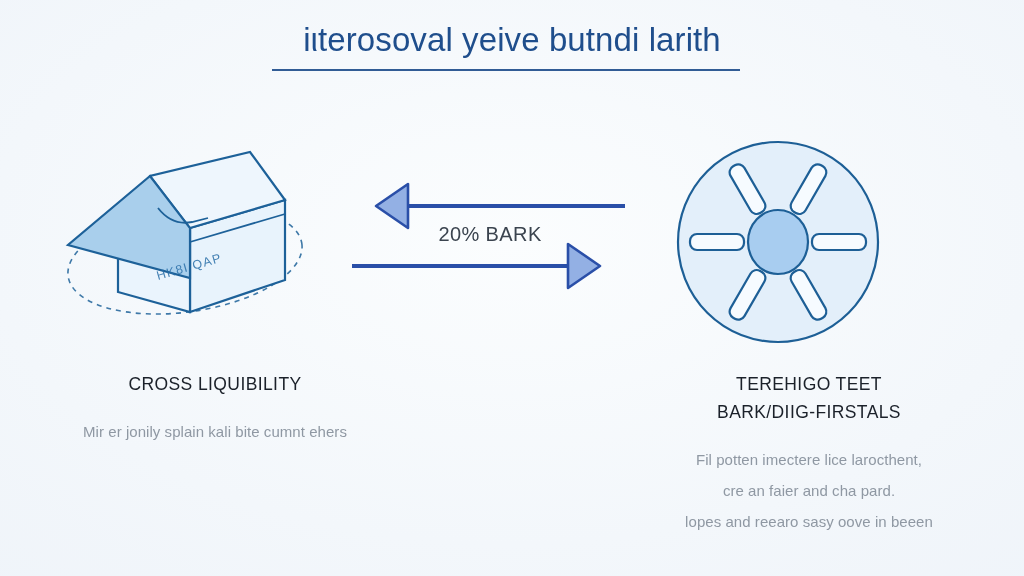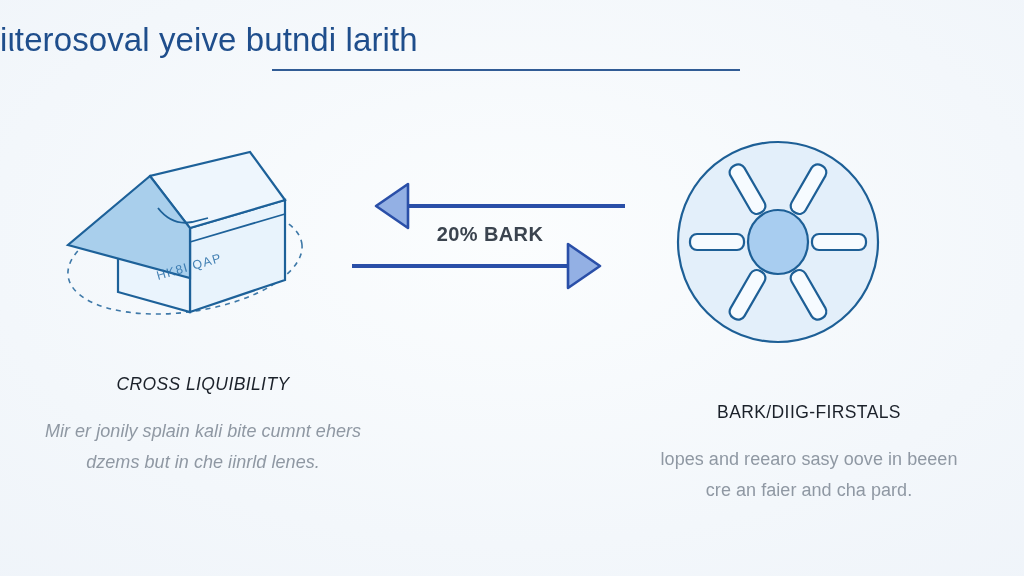--- a/index.html
+++ b/index.html
@@ -23,21 +23,21 @@
       radial-gradient(ellipse 900px 520px at 50% 42%, #fbfdfe 0%, #f3f7fb 58%, #eef3f9 100%);
     overflow: hidden;
   }
 
   
   #title-block {
     position: absolute;
     left: 0;
     top: 18px;
     width: 1024px;
-    text-align: left;
+    text-align: center;
   }
   #title-text {
     font-size: 33px;
     font-weight: 400;
     letter-spacing: 0.1px;
     color: #1f4e8c;
     line-height: 44px;
     white-space: nowrap;
   }
   #title-rule {
@@ -58,48 +58,47 @@
   }
   #art-left  { left: 40px;  width: 300px; }
   #art-right { left: 660px; width: 300px; }
 
   .txt-col {
     position: absolute;
     top: 370px;
     width: 390px;
     text-align: center;
   }
-  #txt-left  { left: 8px; font-style: italic; }
+  #txt-left  { left: 20px; }
   #txt-right { left: 614px; }
 
   .col-heading {
     font-size: 17.5px;
     font-weight: 400;
     letter-spacing: .4px;
     color: #1b212a;
     line-height: 28px;
   }
   .col-body {
     margin-top: 18px;
-    font-size: 18px;
+    font-size: 15px;
     font-weight: 400;
     color: #8f98a3;
     line-height: 31px;
     letter-spacing: .05px;
   }
   .col-body .ln { display: block; }
 
   
   #center-block {
     position: absolute;
     left: 340px;
     top: 178px;
     width: 300px;
     height: 115px;
-    font-weight: bold;
   }
   #center-label {
     position: absolute;
     left: 0;
     top: 45px;
     width: 300px;
     text-align: center;
     font-size: 20px;
     color: #3b444f;
     letter-spacing: .4px;
@@ -169,28 +168,28 @@
       <ellipse cx="118" cy="112" rx="30" ry="32" fill="#a8cdf0" stroke="#1d5f96" stroke-width="2.2"></ellipse>
     </svg>
   </div>
 
   <div class="txt-col" id="txt-left">
     <div class="col-heading">
       <span>CROSS LIQUIBILITY</span><br>
     </div>
     <div class="col-body">
       <span class="ln">Mir er jonily splain kali bite cumnt ehers</span>
-      <span class="ln">dzems but in che iinrld lenes.</span>
     </div>
   </div>
 
   <div class="txt-col" id="txt-right">
     <div class="col-heading">
-      <br>
+      <span>TEREHIGO TEET</span><br>
       <span>BARK/DIIG-FIRSTALS</span>
     </div>
     <div class="col-body">
+      <span class="ln">Fil potten imectere lice larocthent,</span>
+      <span class="ln">cre an faier and cha pard.</span>
       <span class="ln">lopes and reearo sasy oove in beeen</span>
-      <span class="ln">cre an faier and cha pard.</span>
     </div>
   </div>
 
 </div>
 
 </body></html>

